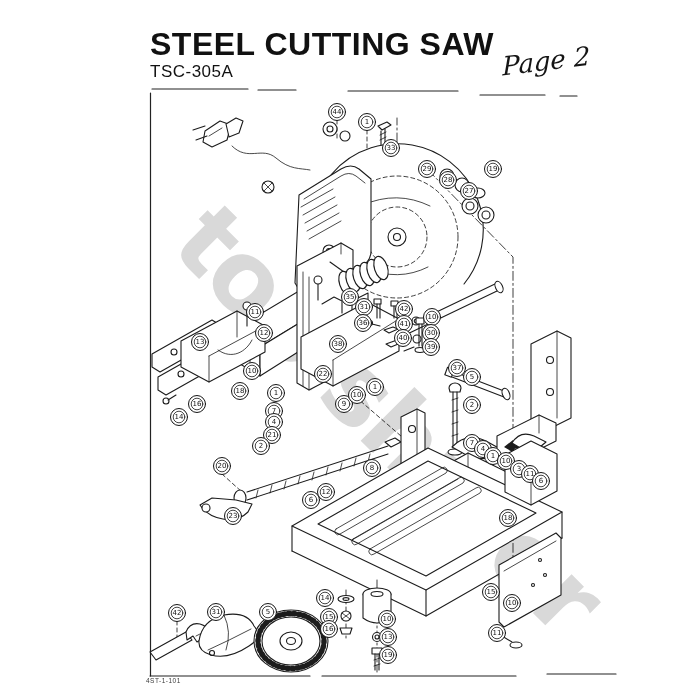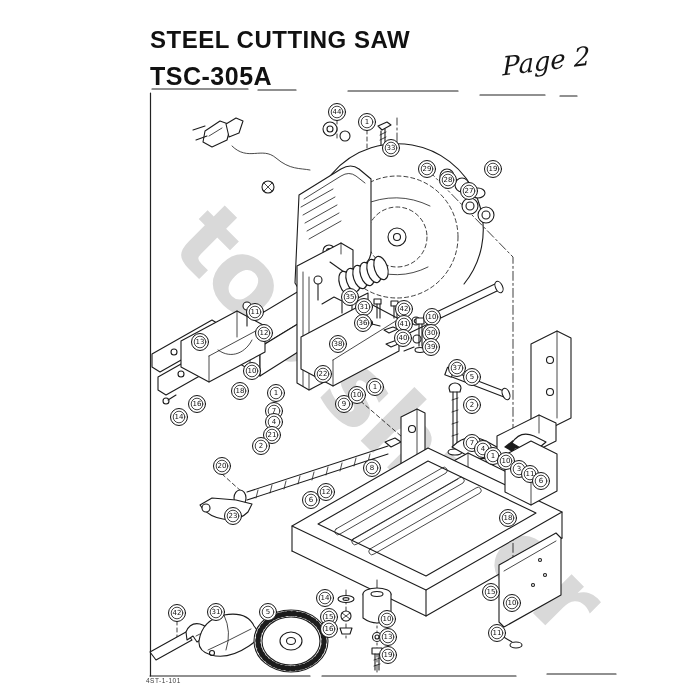--- a/index.html
+++ b/index.html
@@ -1,20 +1,20 @@
 <!DOCTYPE html>
 <html><head>
 <meta charset="utf-8">
 <style>
   html,body{margin:0;padding:0;background:#ffffff;}
   body{width:700px;height:700px;position:relative;overflow:hidden;
        font-family:"Liberation Sans", sans-serif;color:#111;}
-  .page-title{position:absolute;left:150px;top:26px;font-size:24px;font-weight:bold;
+  .page-title{position:absolute;left:150px;top:26px;font-size:32px;font-weight:bold;
        letter-spacing:0.5px;white-space:nowrap;}
-  .model-no{position:absolute;left:150px;top:62px;font-size:25px;font-weight:bold;
+  .model-no{position:absolute;left:150px;top:62px;font-size:17px;font-weight:normal;
        letter-spacing:0.5px;}
   .page-note{position:absolute;left:502px;top:46px;font-size:26px;
        font-family:"DejaVu Serif", serif;font-style:italic;
        transform:rotate(-7deg) skewX(-6deg);color:#151515;white-space:nowrap;}
   .footer-code{position:absolute;left:146px;top:677px;font-size:6.5px;color:#3a3a3a;
        letter-spacing:0.5px;filter:blur(0.45px);}
   svg#art{position:absolute;left:0;top:0;}
   #art path,#art line,#art circle,#art ellipse,#art rect,#art polyline{
        fill:none;stroke:#1c1c1c;stroke-width:1.1;stroke-linecap:round;stroke-linejoin:round;}
   #art .wf{fill:#ffffff;}

